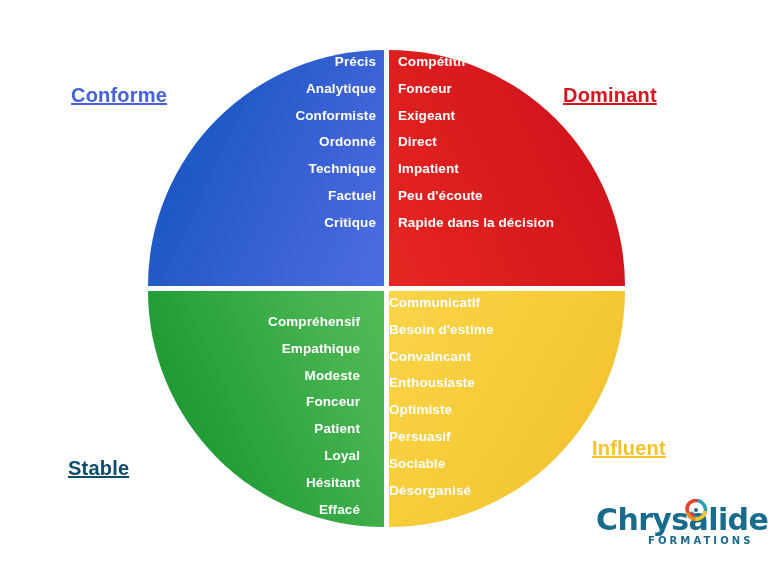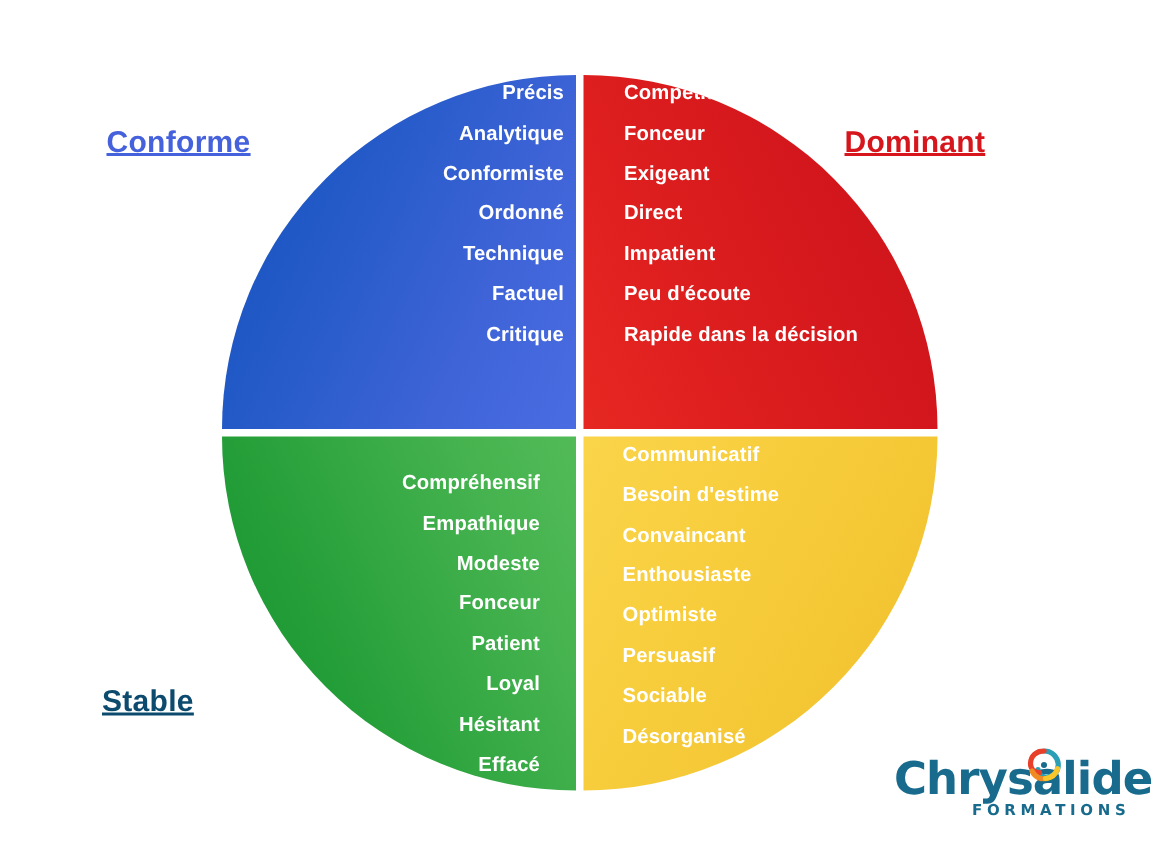--- a/index.html
+++ b/index.html
@@ -75,21 +75,20 @@
     left: 241px; top: 0;
     border-top-right-radius: 236px;
     background: linear-gradient(245deg, #c9141b 0%, #d2161c 30%, #e0201f 75%, #e62822 100%);
   }
   .quad-d .traits {
     left: 9px;
     top: 0;
     height: 236px;
     align-items: flex-start;
     text-align: left;
-    margin-left: 18px;
   }
 
   
   .quad-s {
     left: 0; top: 241px;
     border-bottom-left-radius: 236px;
     background: linear-gradient(65deg, #199431 0%, #219c36 28%, #44b24e 75%, #52bb58 100%);
   }
   .quad-s .traits {
     right: 24px;
@@ -100,21 +99,21 @@
     margin-top: 19px;
   }
 
   
   .quad-i {
     left: 241px; top: 241px;
     border-bottom-right-radius: 236px;
     background: linear-gradient(300deg, #f1bd2a 0%, #f4c734 35%, #f8cf3f 72%, #fad44a 100%);
   }
   .quad-i .traits {
-    left: 26px;
+    left: 0;
     top: 0;
     height: 236px;
     align-items: flex-start;
     text-align: left;
   }
 
   
   .corner-label {
     position: absolute;
     font-size: 20px;
@@ -238,20 +237,21 @@
         <div class="trait">Sociable</div>
         <div class="trait">Désorganisé</div>
       </div>
     </div>
 
   </div>
 
   <div class="corner-label lbl-conforme">Conforme</div>
   <div class="corner-label lbl-dominant">Dominant</div>
   <div class="corner-label lbl-stable">Stable</div>
+  <div class="corner-label lbl-influent">Influent</div>
 
   <div class="logo">
     <div class="logo-word">Chrysalide</div>
     <div class="logo-sub">FORMATIONS</div>
     <svg class="logo-mark" viewBox="0 0 48 44">
       <path d="M24 3 C34 3 43 11 43 22 C43 31 36 38 27 38 C21 38 16 34 16 28" fill="none" stroke="#2a9fb5" stroke-width="7" stroke-linecap="round"></path>
       <path d="M24 3 C14 3 6 10 6 20 C6 27 11 32 18 32" fill="none" stroke="#e8402a" stroke-width="7" stroke-linecap="round"></path>
       <path d="M8 30 C12 38 20 42 28 40" fill="none" stroke="#f08a22" stroke-width="7" stroke-linecap="round"></path>
       <path d="M26 40 C34 39 40 34 42 27" fill="none" stroke="#f6c62b" stroke-width="7" stroke-linecap="round"></path>
       <circle cx="24" cy="22" r="4" fill="#186b8c"></circle>

